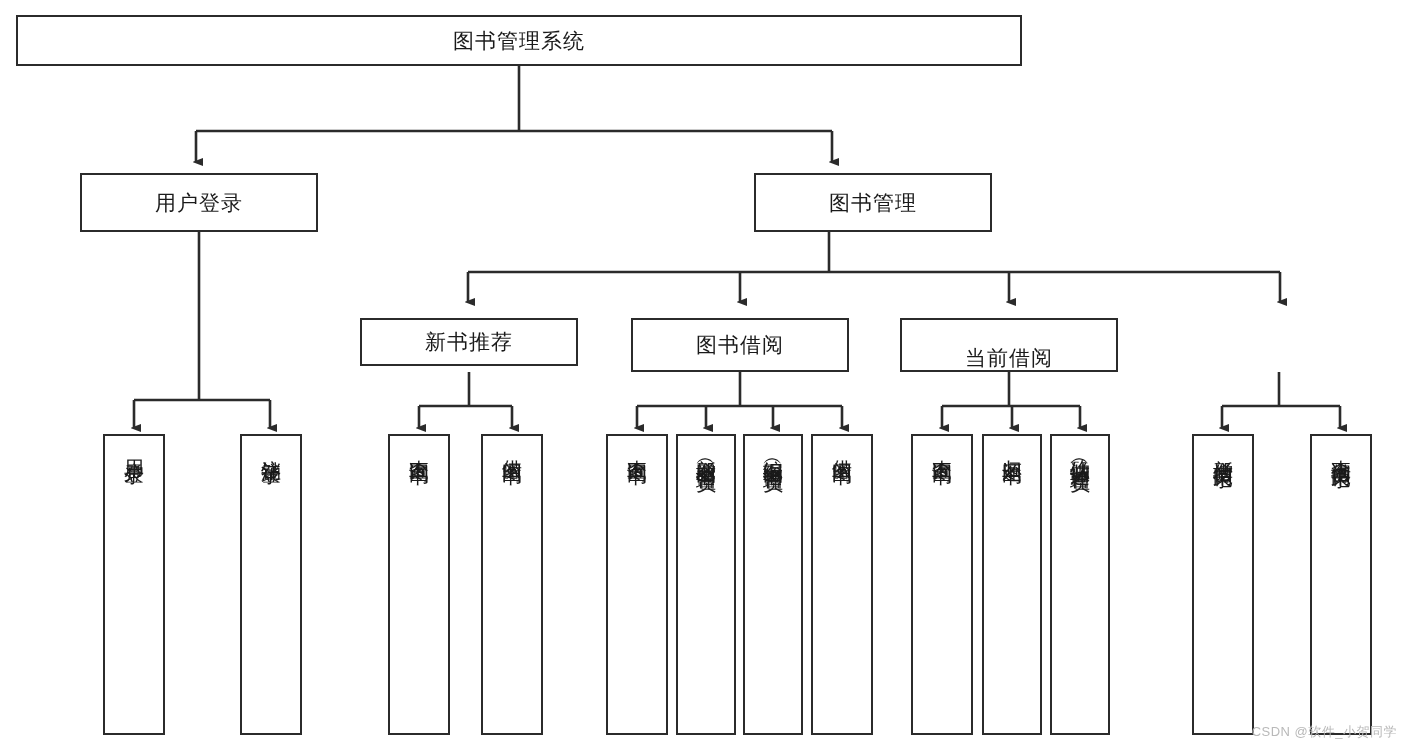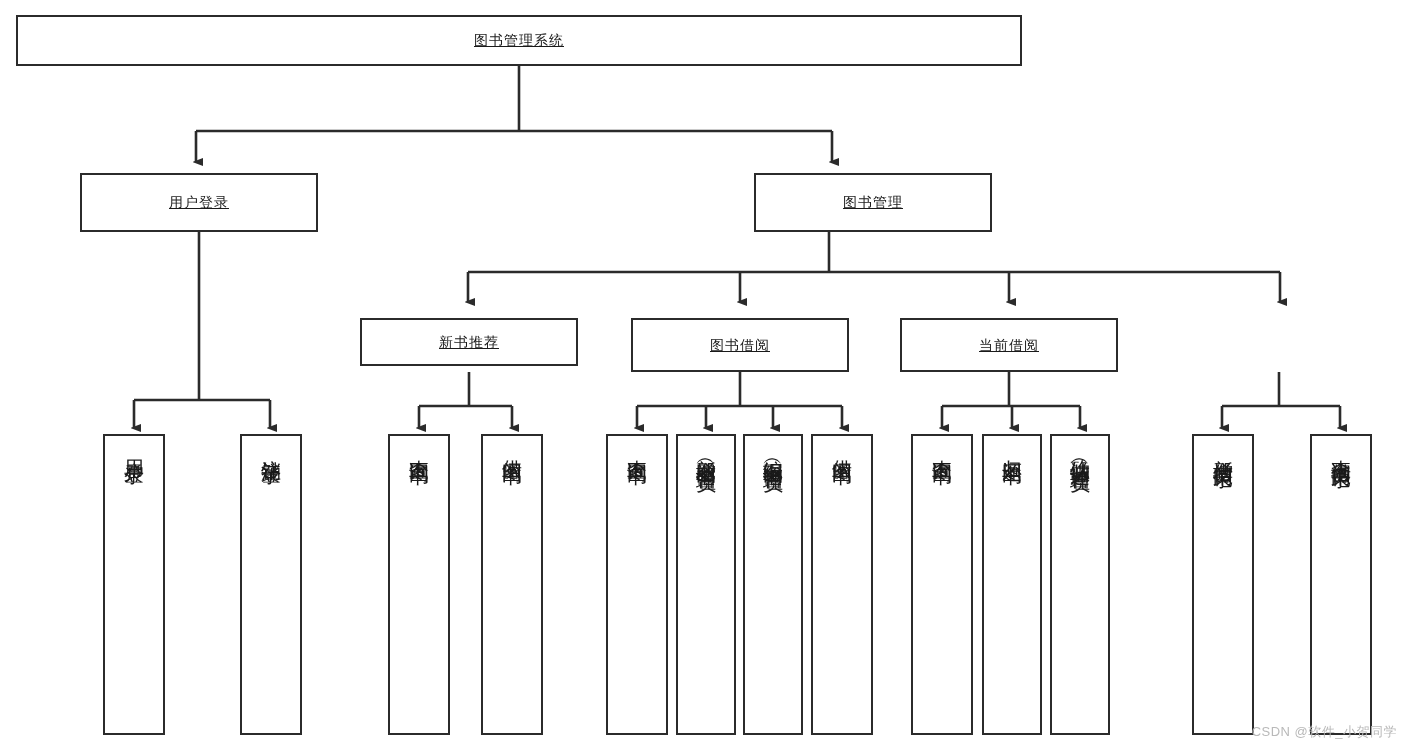--- a/index.html
+++ b/index.html
@@ -21,25 +21,24 @@
     position: absolute;
     box-sizing: border-box;
     border: 2px solid #2b2b2b;
     background: #ffffff;
     display: flex;
     align-items: center;
     justify-content: center;
     color: #1a1a1a;
   }
   .node-h .label {
-    font-size: 14px;
+    font-size: 21px;
     line-height: 1.2;
     white-space: nowrap;
     letter-spacing: 1px;
-    text-decoration: underline;
   }
   .node-v {
     align-items: flex-start;
     justify-content: center;
     padding-top: 8px;
   }
   .node-v .label {
     writing-mode: vertical-rl;
     text-orientation: upright;
     font-size: 20px;
@@ -130,21 +129,21 @@
   <div class="node node-h" style="left:710px; top:173px; width:238px; height:59px;margin-left:44px;">
     <span class="label">图书管理</span>
   </div>
 
   <div class="node node-h" style="left:360px; top:318px; width:218px; height:48px;">
     <span class="label">新书推荐</span>
   </div>
   <div class="node node-h" style="left:631px; top:318px; width:218px; height:54px;">
     <span class="label">图书借阅</span>
   </div>
-  <div class="node node-h" style="left:900px; top:318px; width:218px; height:54px;">
+  <div class="node node-h" style="left:900px; top:318px; width:218px; height:54px;align-items:flex-end;">
     <span class="label">当前借阅</span>
   </div>
 
   <div class="node node-v" style="left:103px; top:434px; width:62px; height:301px;">
     <span class="label">用户登录</span>
   </div>
   <div class="node node-v" style="left:240px; top:434px; width:62px; height:301px;">
     <span class="label">注销登录</span>
   </div>
 

